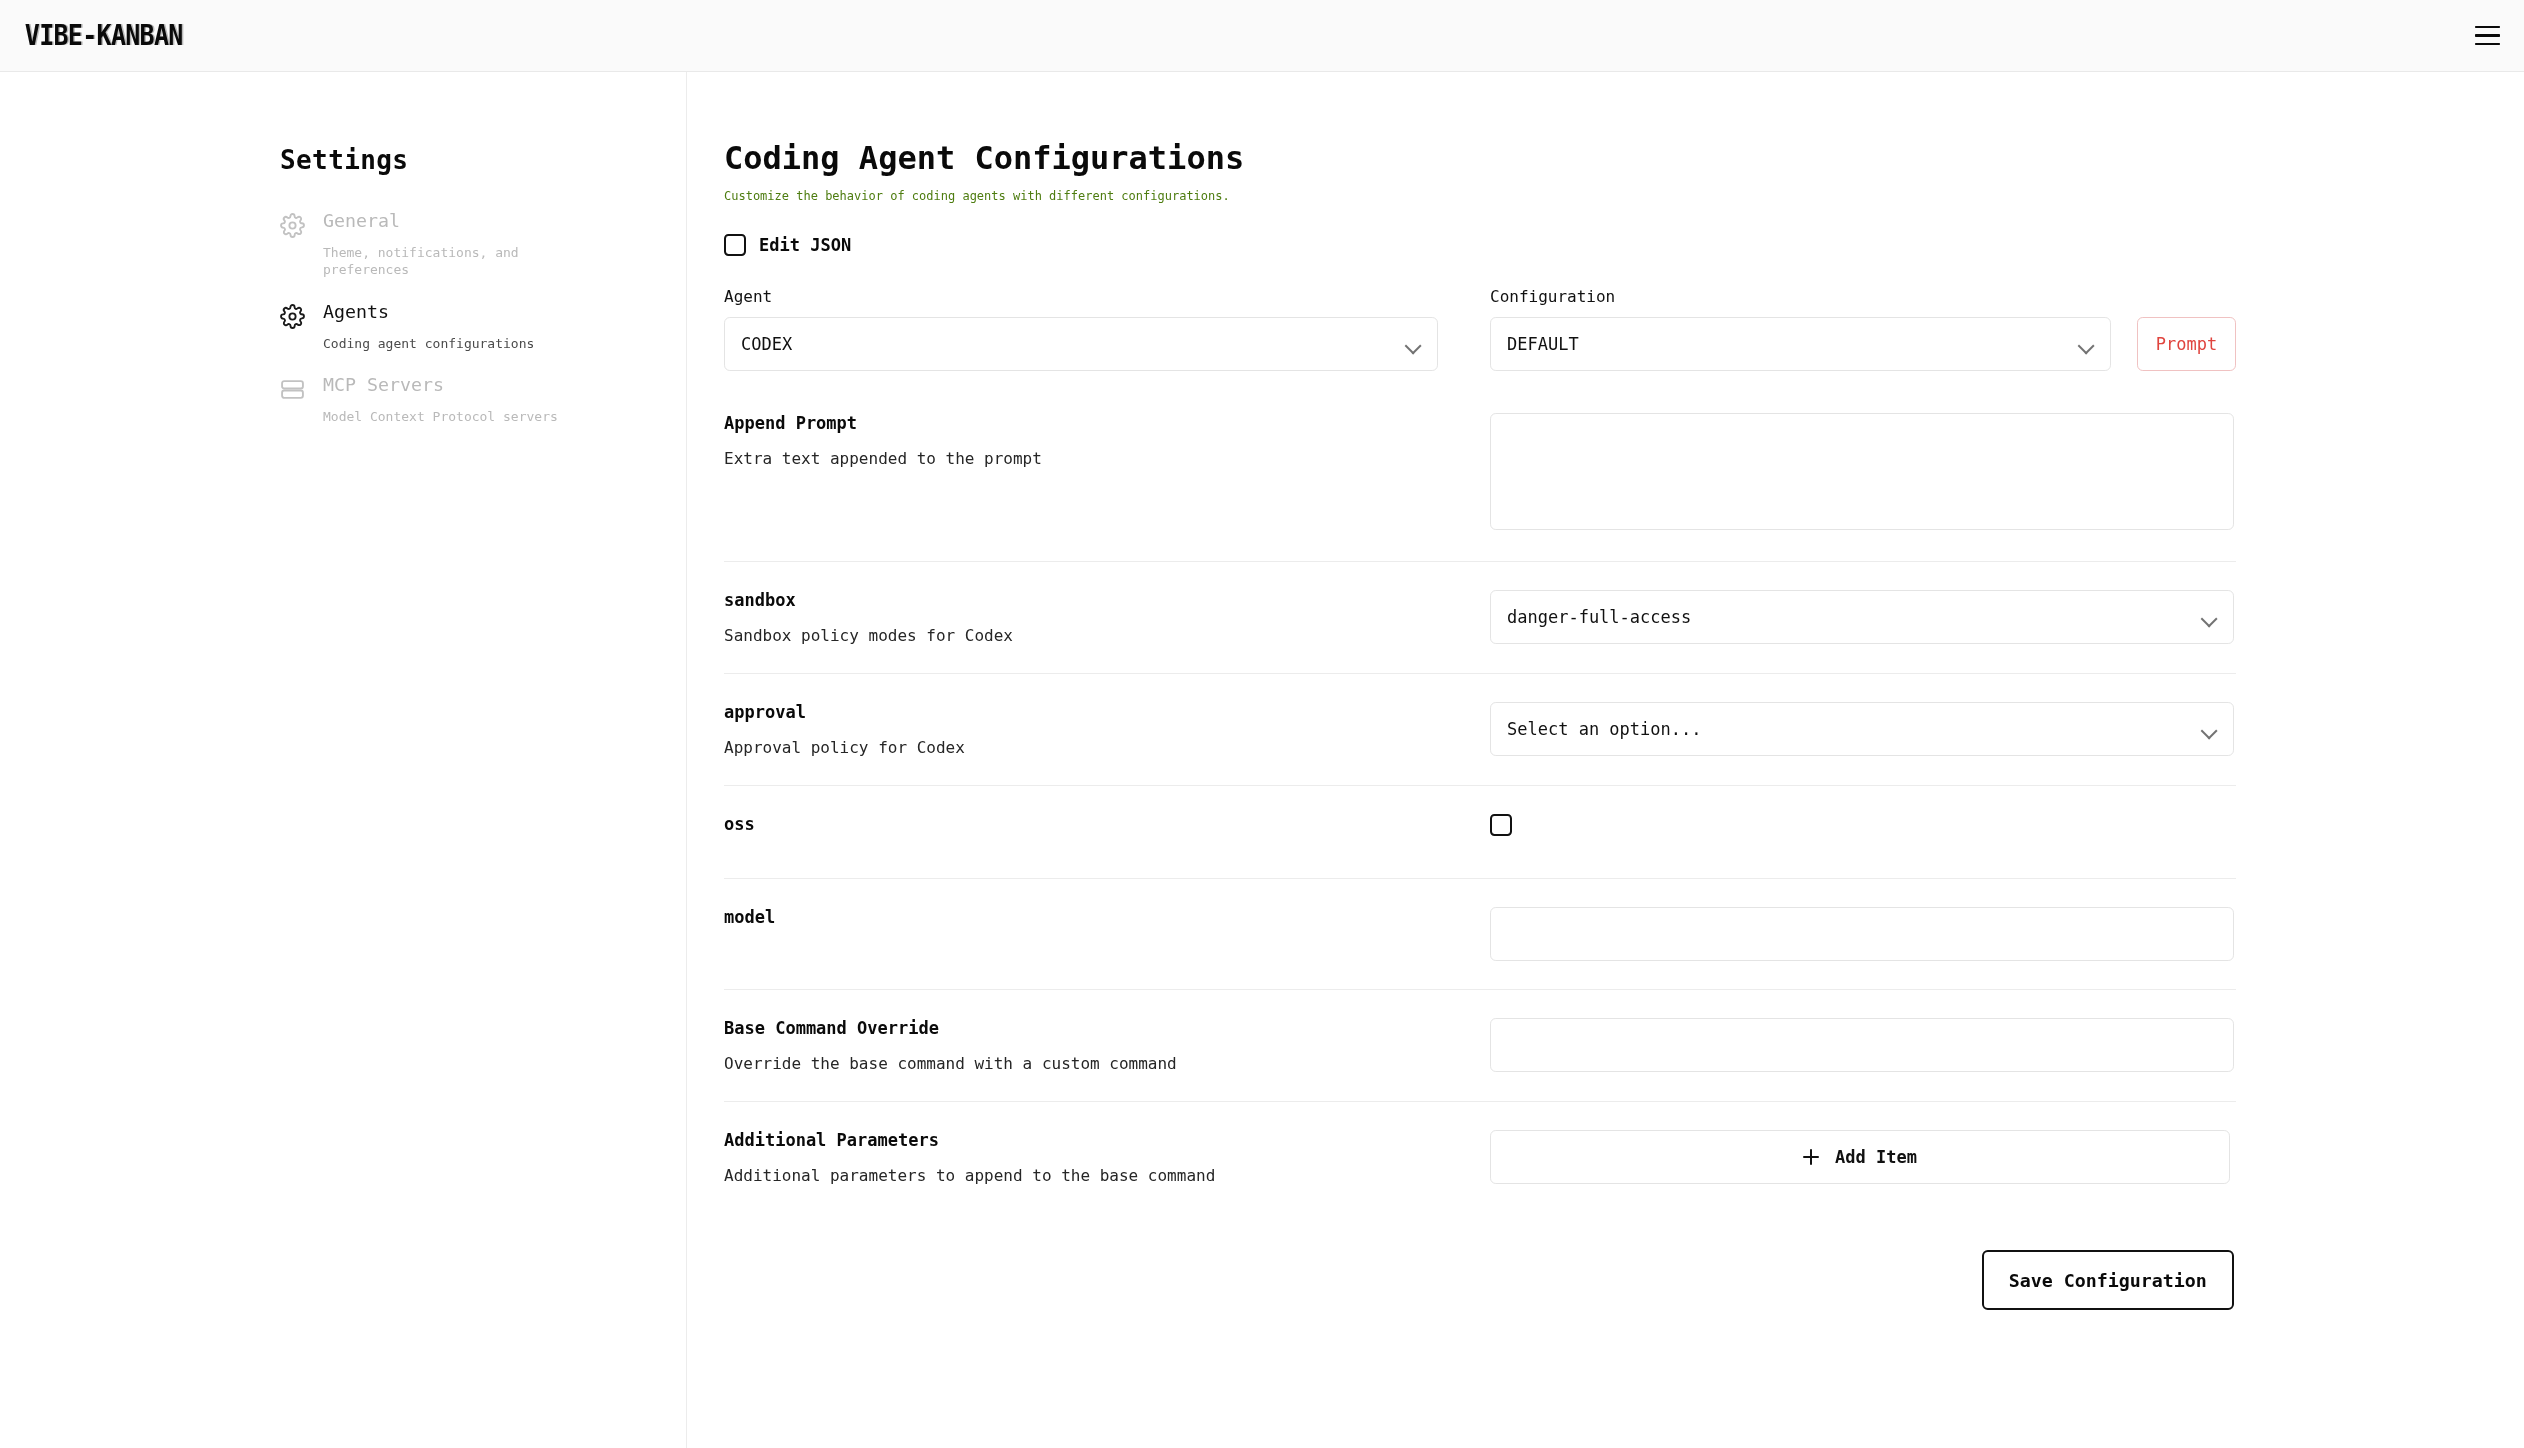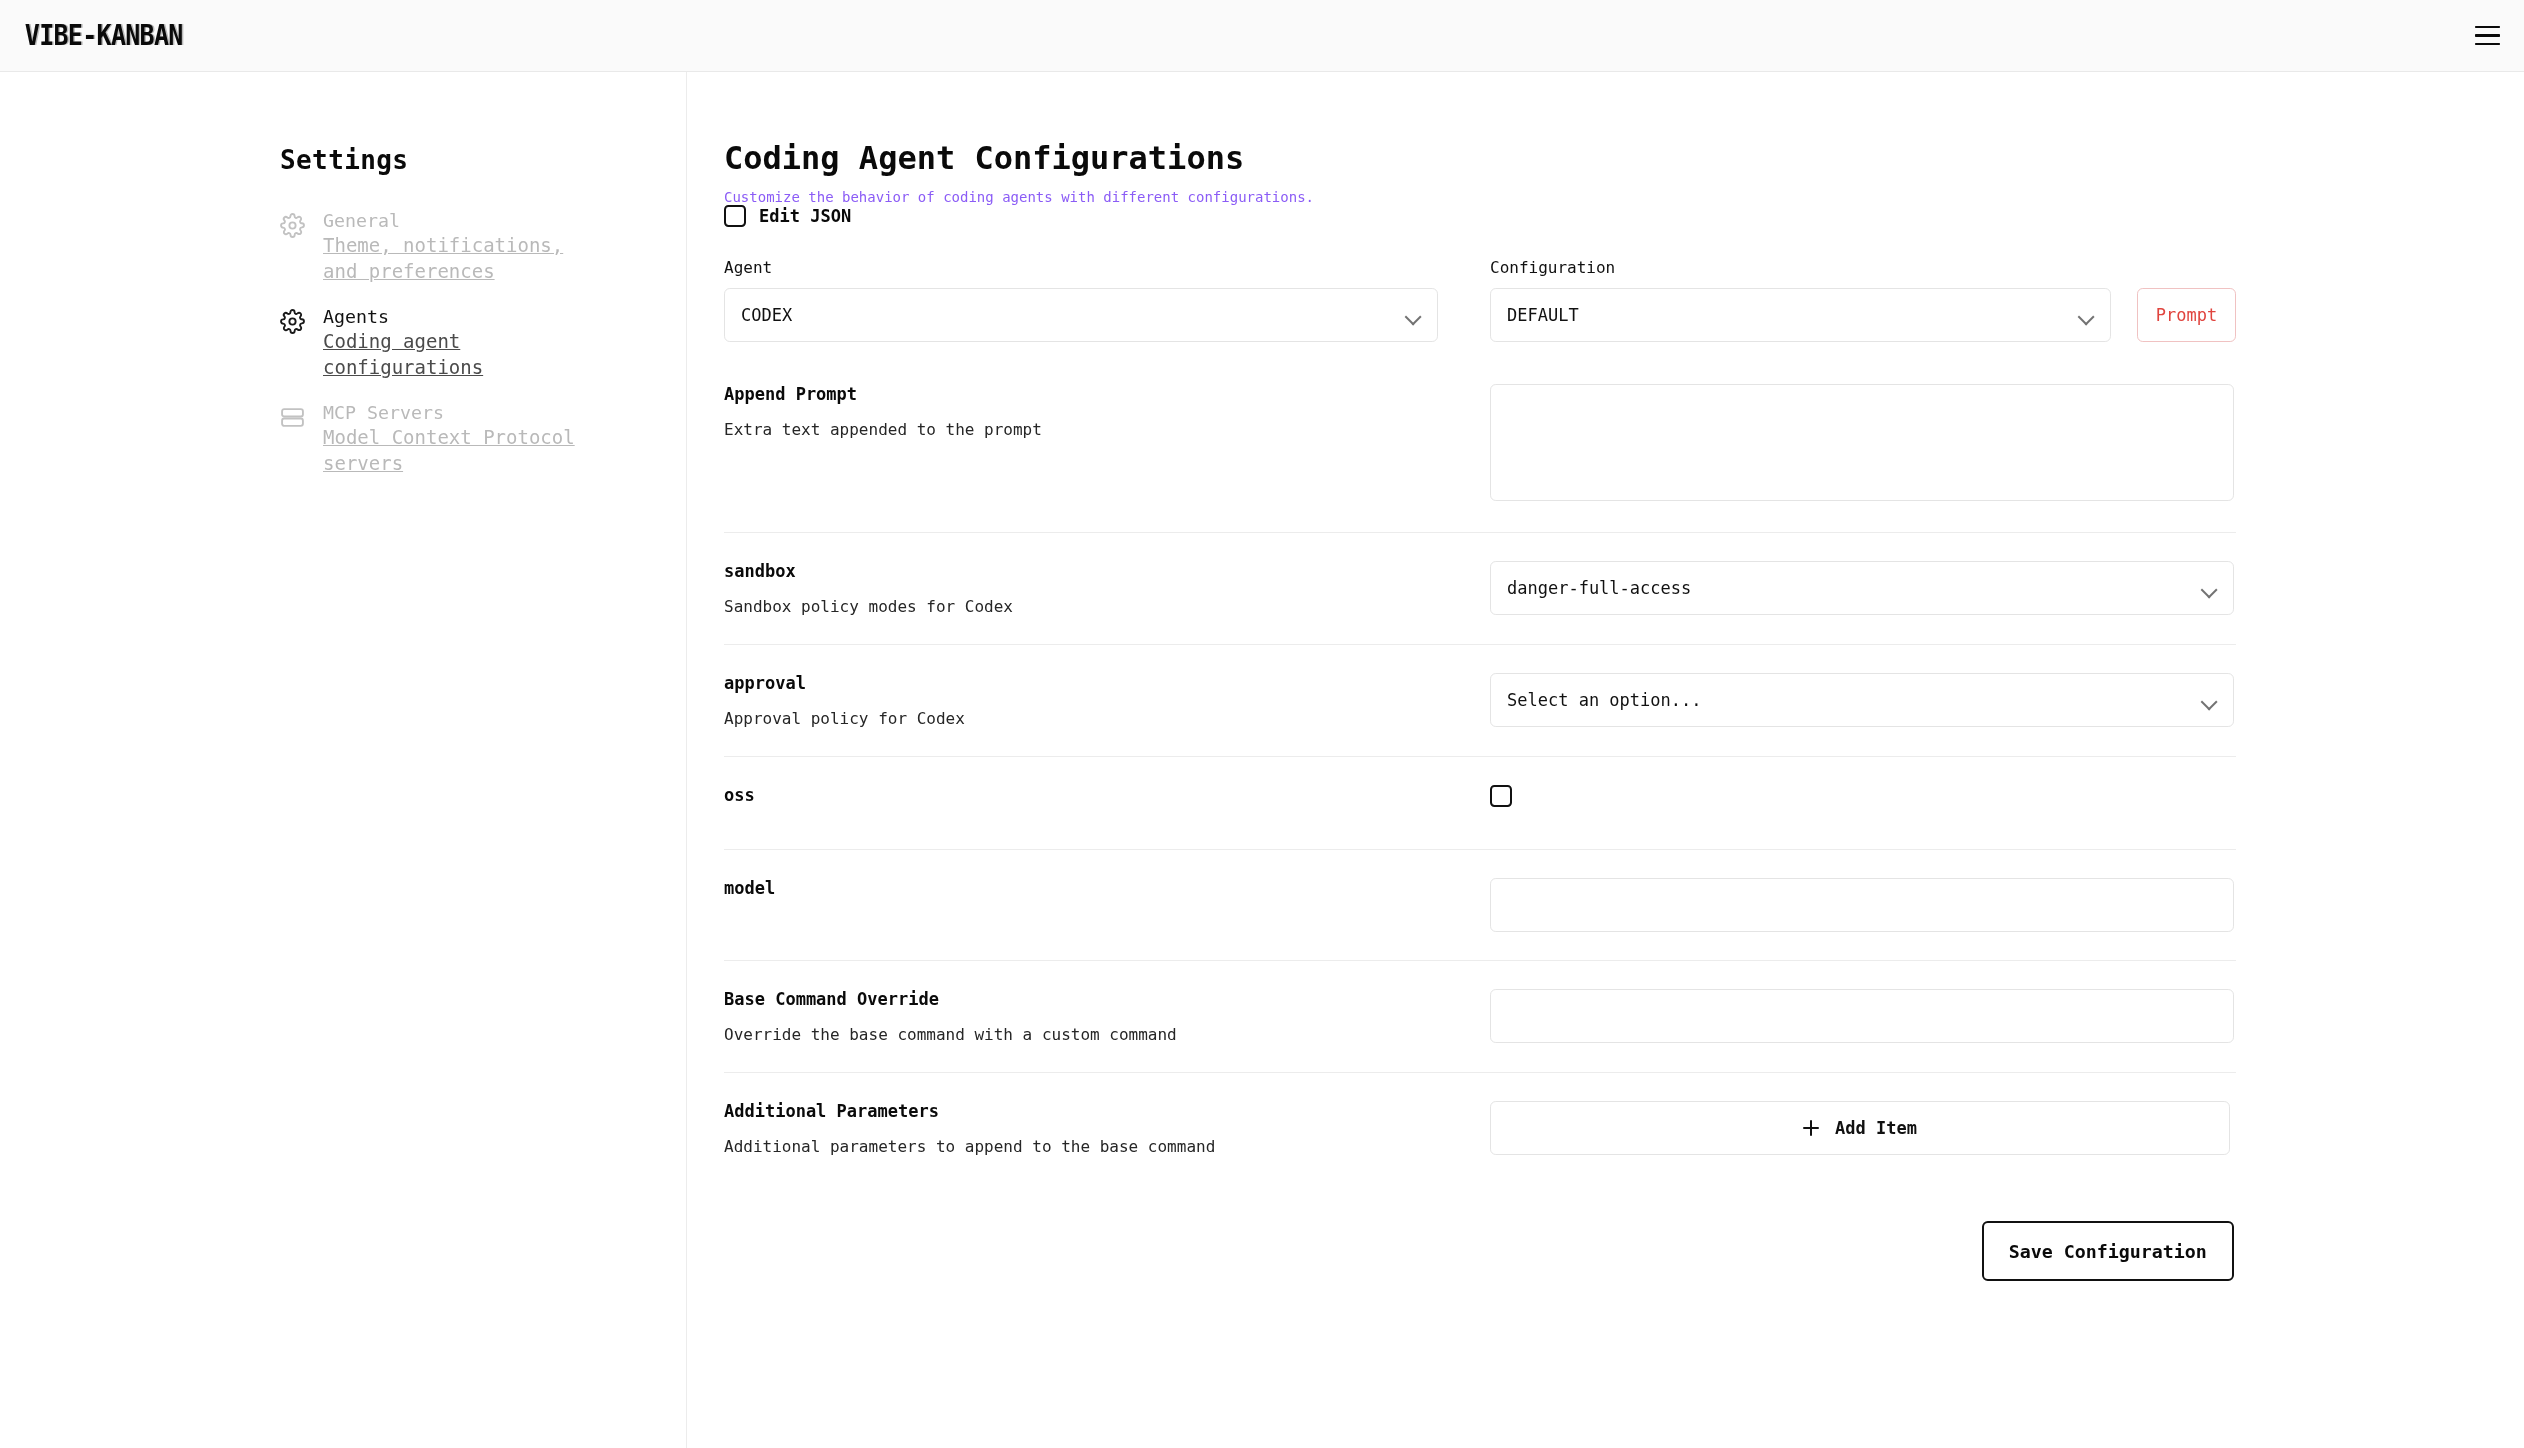--- a/index.html
+++ b/index.html
@@ -54,43 +54,44 @@
   .nav-item {
     display: flex;
     gap: 18px;
     align-items: flex-start;
     margin-bottom: 22px;
     cursor: pointer;
     padding-right: 44px;
   }
   .nav-icon { width: 25px; height: 25px; flex: 0 0 25px; margin-top: 2.9px; }
   .nav-text .nav-label { font-size: 18.3px; font-weight: 400; line-height: 1.25; }
-  .nav-text .nav-desc { font-size: 19px; line-height: 1.35; margin-top: 0; max-width: 263px; text-decoration: underline; }
+  .nav-text .nav-desc { font-size: 13px; line-height: 1.35; margin-top: 11px; max-width: 263px; }
   .nav-item.muted .nav-label, .nav-item.muted .nav-desc { color: #b9b9b9; }
   .nav-item.active .nav-label { color: #111111; }
   .nav-item.active .nav-desc { color: #4b4b4b; }
 
   
   .main {
     flex: 1;
     padding: 67px 0 0 0;
     overflow: hidden;
   }
   .main-inner { width: 1512px; margin-left: 37px; }
 
   .page-title {
     font-size: 32px;
     font-weight: 700;
     color: #0a0a0a;
     letter-spacing: 0px;
     margin-bottom: 11.7px;
   }
   .page-subtitle {
-    font-size: 14px;
-    color: #8b5cf6;
+    font-size: 12px;
+    color: #4d7c0f;
+    margin-bottom: 31px;
   }
 
   .checkbox-row { display: flex; align-items: center; gap: 13px; margin-bottom: 31px; }
   .cbox {
     width: 22px; height: 22px;
     border: 2.2px solid #111111;
     border-radius: 4.4px;
     background: #ffffff;
     cursor: pointer;
     flex: 0 0 22px;

